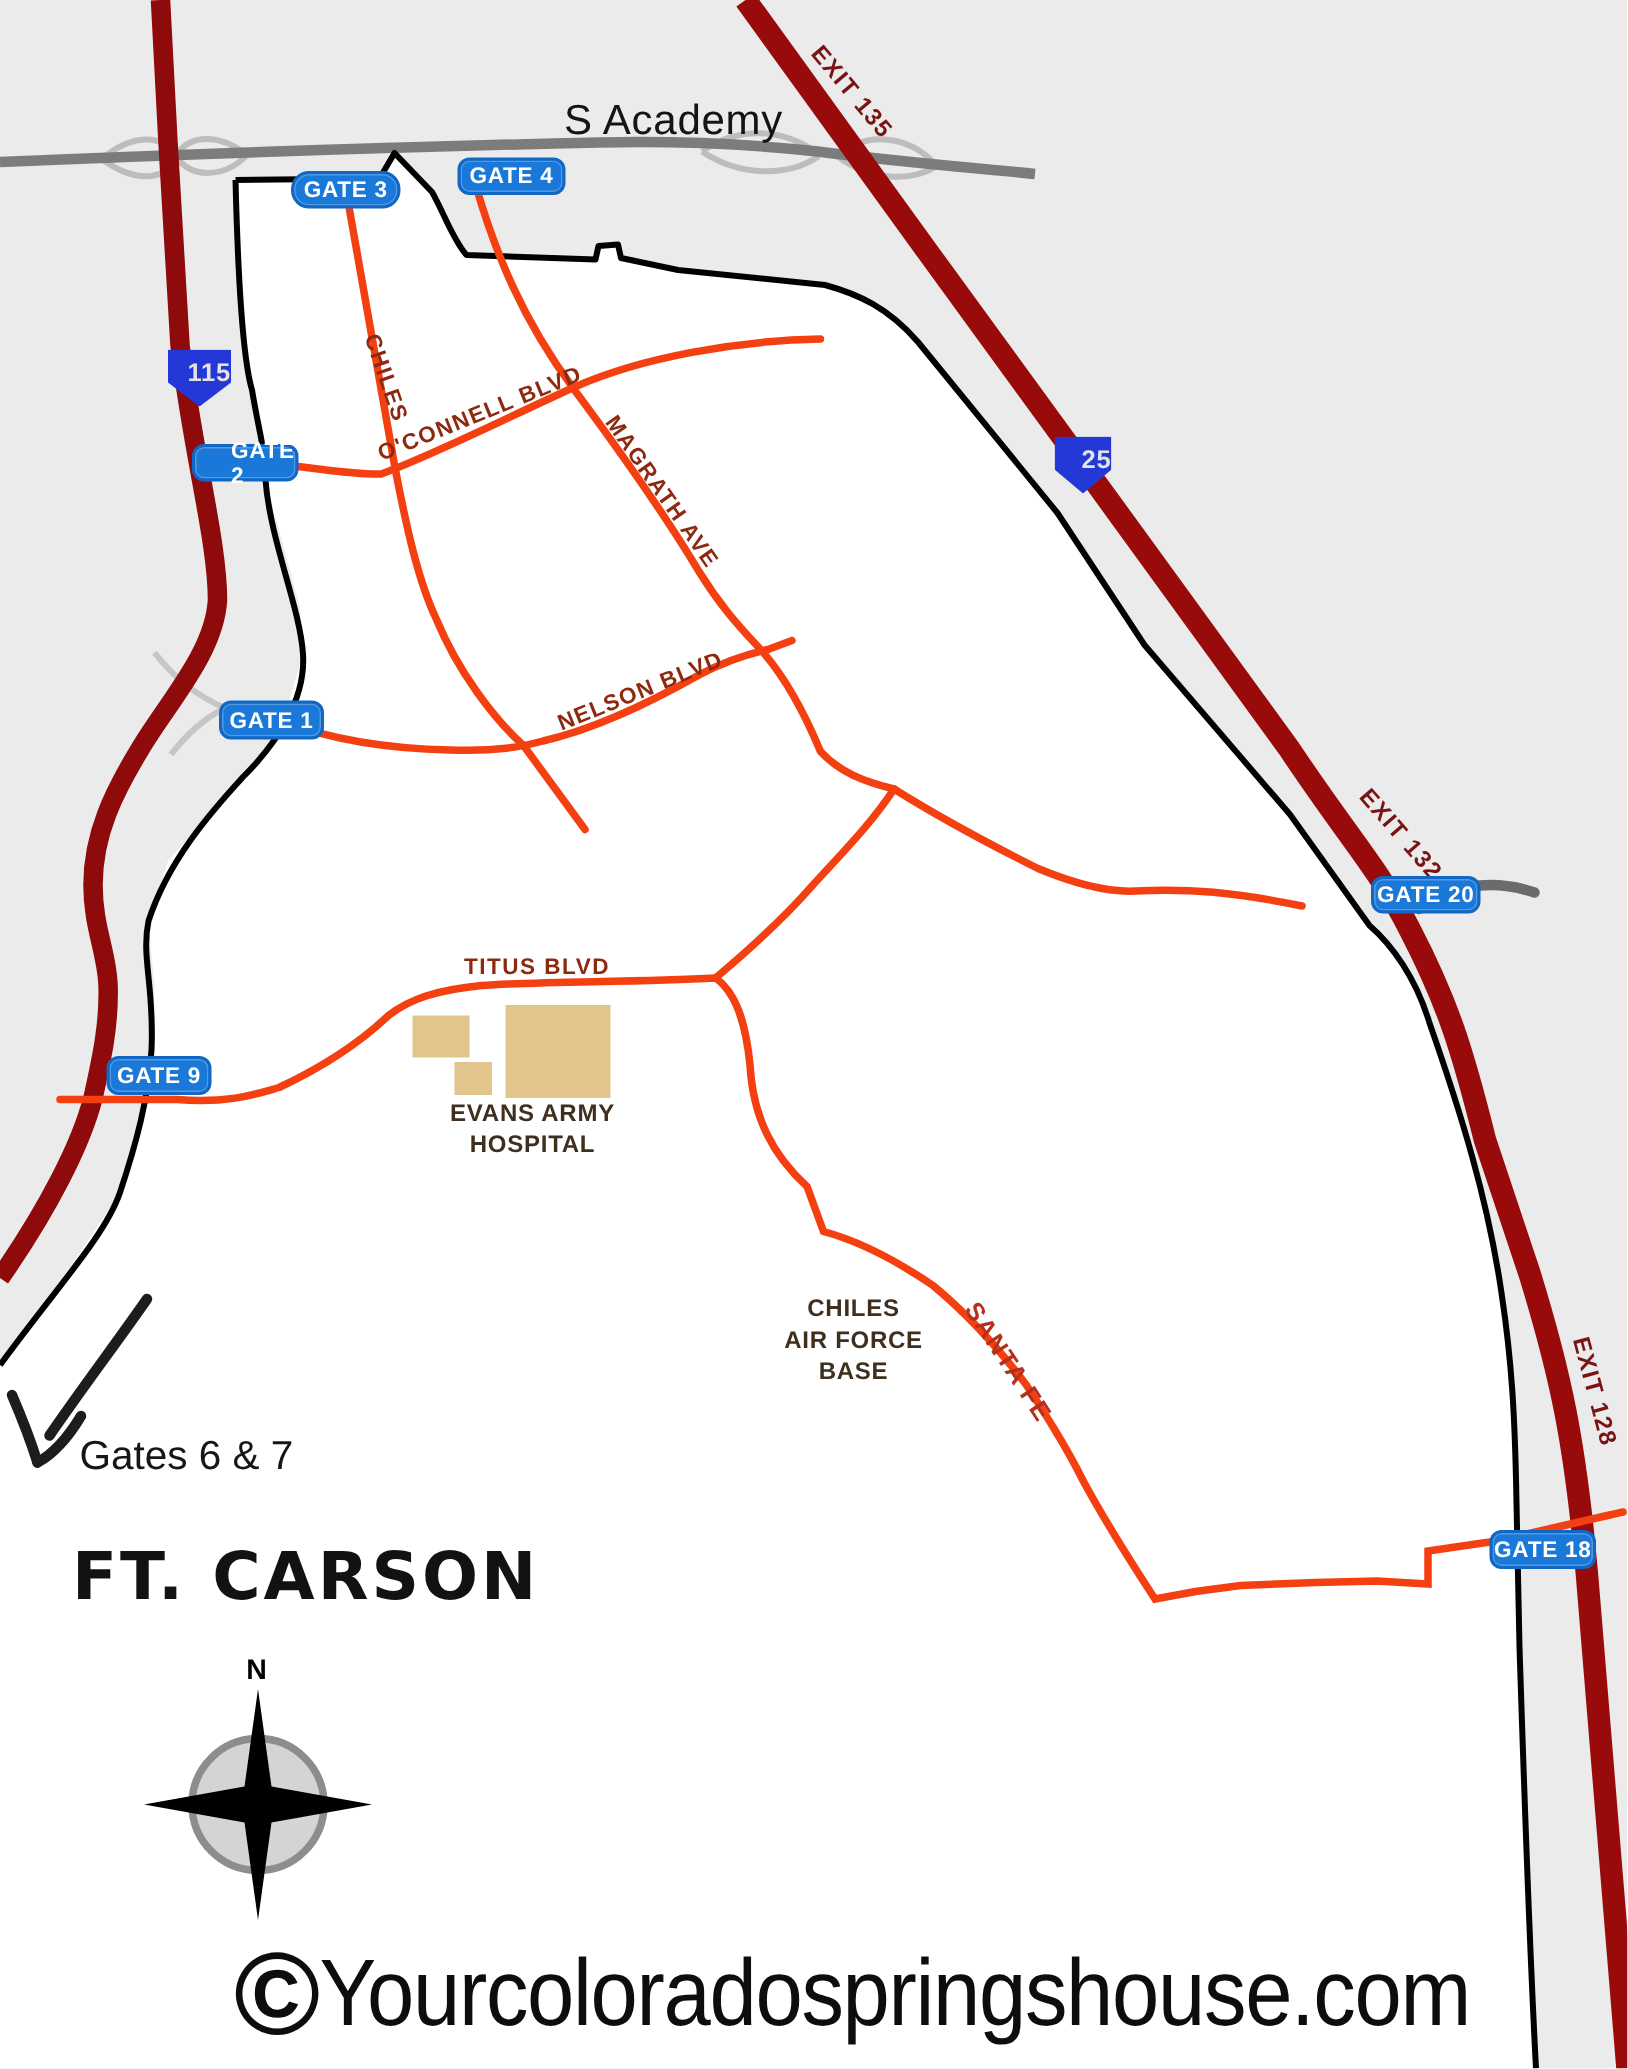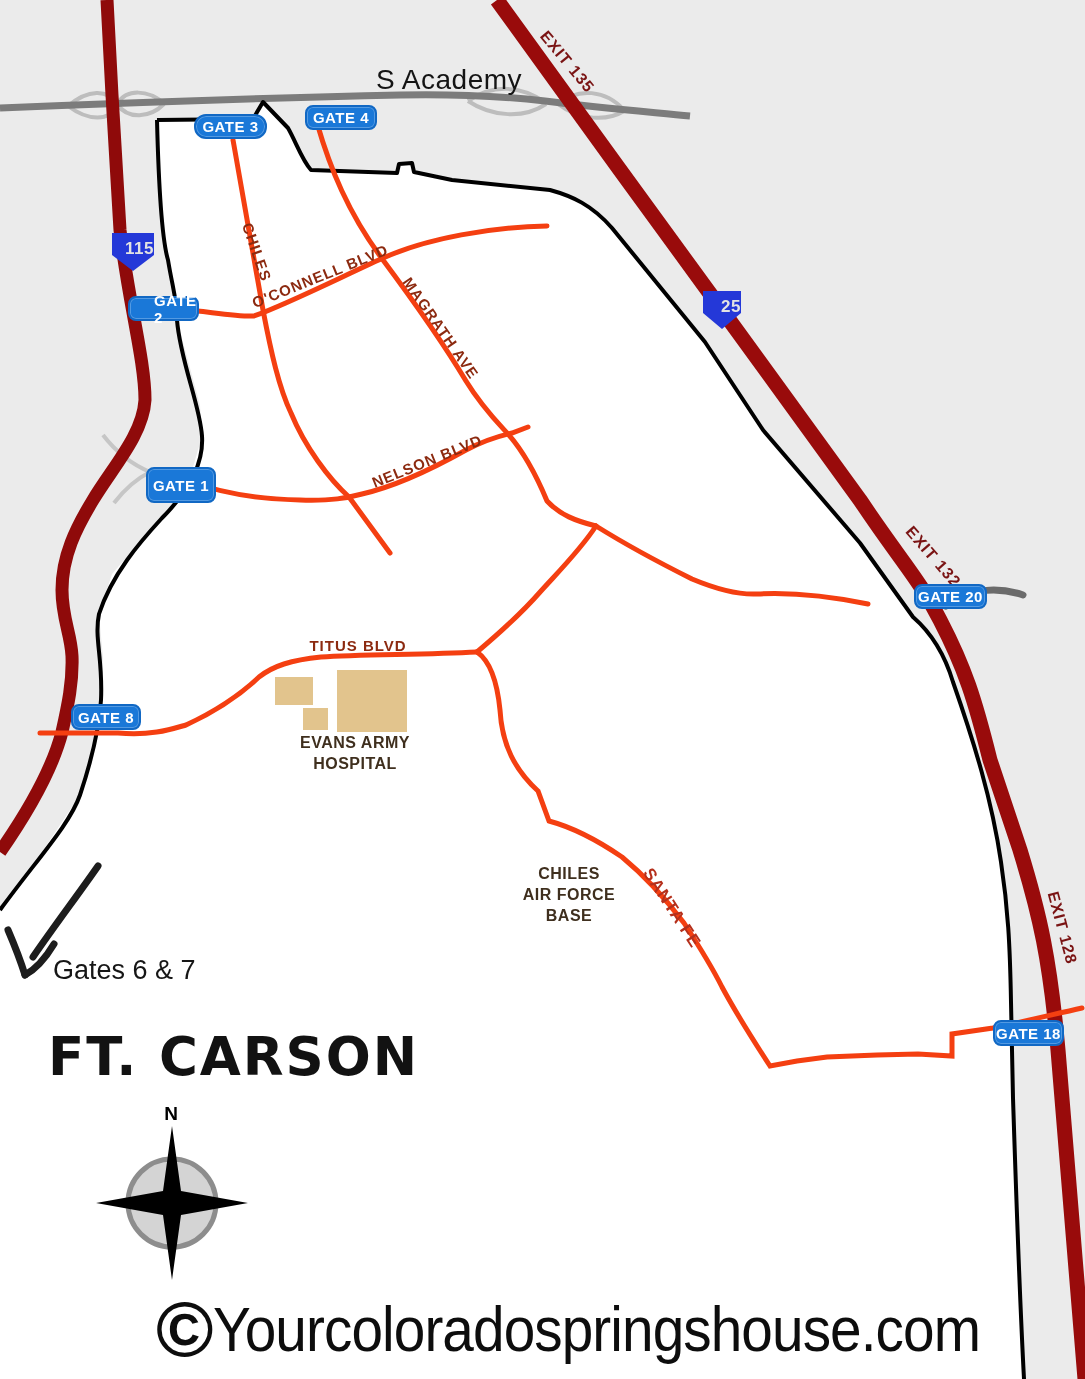--- a/index.html
+++ b/index.html
@@ -35,21 +35,21 @@
   }
   .poi-label{
     position:absolute;transform:translate(-50%,-50%);text-align:center;
     font-weight:bold;color:#3f2f1e;font-size:16px;line-height:21px;
     letter-spacing:.5px;white-space:nowrap;
   }
   .gates67{
     position:absolute;font-size:27px;color:#161616;white-space:nowrap;
   }
   .fort-name{
-    position:absolute;font-size:53px;font-weight:bold;color:#121212;
+    position:absolute;font-size:44px;font-weight:bold;color:#121212;
     letter-spacing:2px;white-space:nowrap;font-family:"DejaVu Sans",sans-serif;
   }
   .compass-n{
     position:absolute;transform:translate(-50%,-50%);
     font-size:19px;font-weight:bold;color:#000;
   }
   .watermark{
     position:absolute;left:156px;top:1294px;display:flex;align-items:center;
     color:#0d0d0d;
   }
@@ -178,23 +178,23 @@
   <div class="shield" style="left:112px;top:233px;width:42px;height:38px;">
     <span>115</span>
   </div>
   <div class="shield" style="left:703px;top:291px;width:38px;height:38px;">
     <span>25</span>
   </div>
 
   <div class="gate-badge" style="left:194px;top:114px;width:73px;height:25px;border-radius:12px;">GATE 3</div>
   <div class="gate-badge" style="left:305px;top:105px;width:72px;height:25px;">GATE 4</div>
   <div class="gate-badge" style="left:128px;top:296px;width:71px;height:25px;padding-left:24px;">GATE 2</div>
-  <div class="gate-badge" style="left:146px;top:467px;width:70px;height:36px;">GATE 1</div>
+  <div class="gate-badge" style="left:146px;top:467px;width:70px;height:26px;">GATE 1</div>
   <div class="gate-badge" style="left:866px;top:584px;width:73px;height:25px;margin-left:48px;">GATE 20</div>
-  <div class="gate-badge" style="left:71px;top:704px;width:70px;height:26px;">GATE 8</div>
+  <div class="gate-badge" style="left:71px;top:704px;width:70px;height:26px;">GATE 9</div>
   <div class="gate-badge" style="left:993px;top:1020px;width:71px;height:26px;">GATE 18</div>
 
   <div class="poi-label" style="left:315px;top:753px;margin-left:40px;">
     <div>EVANS ARMY</div>
     <div>HOSPITAL</div>
   </div>
   <div class="poi-label" style="left:569px;top:894px;">
     <div>CHILES</div>
     <div>AIR FORCE</div>
     <div>BASE</div>

